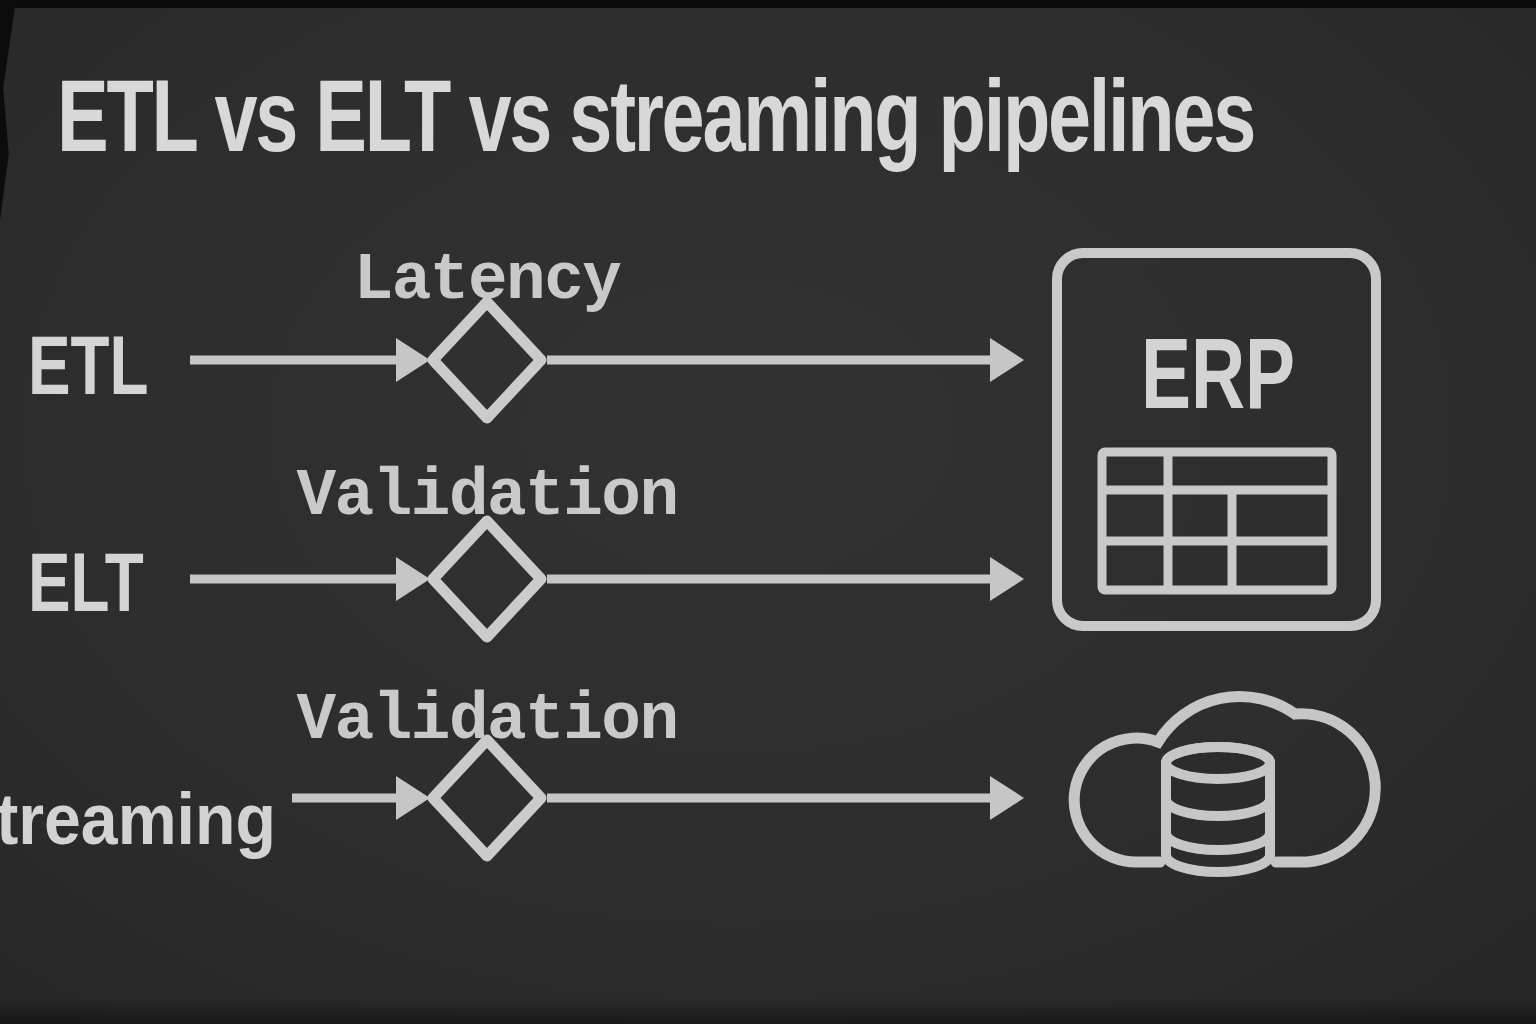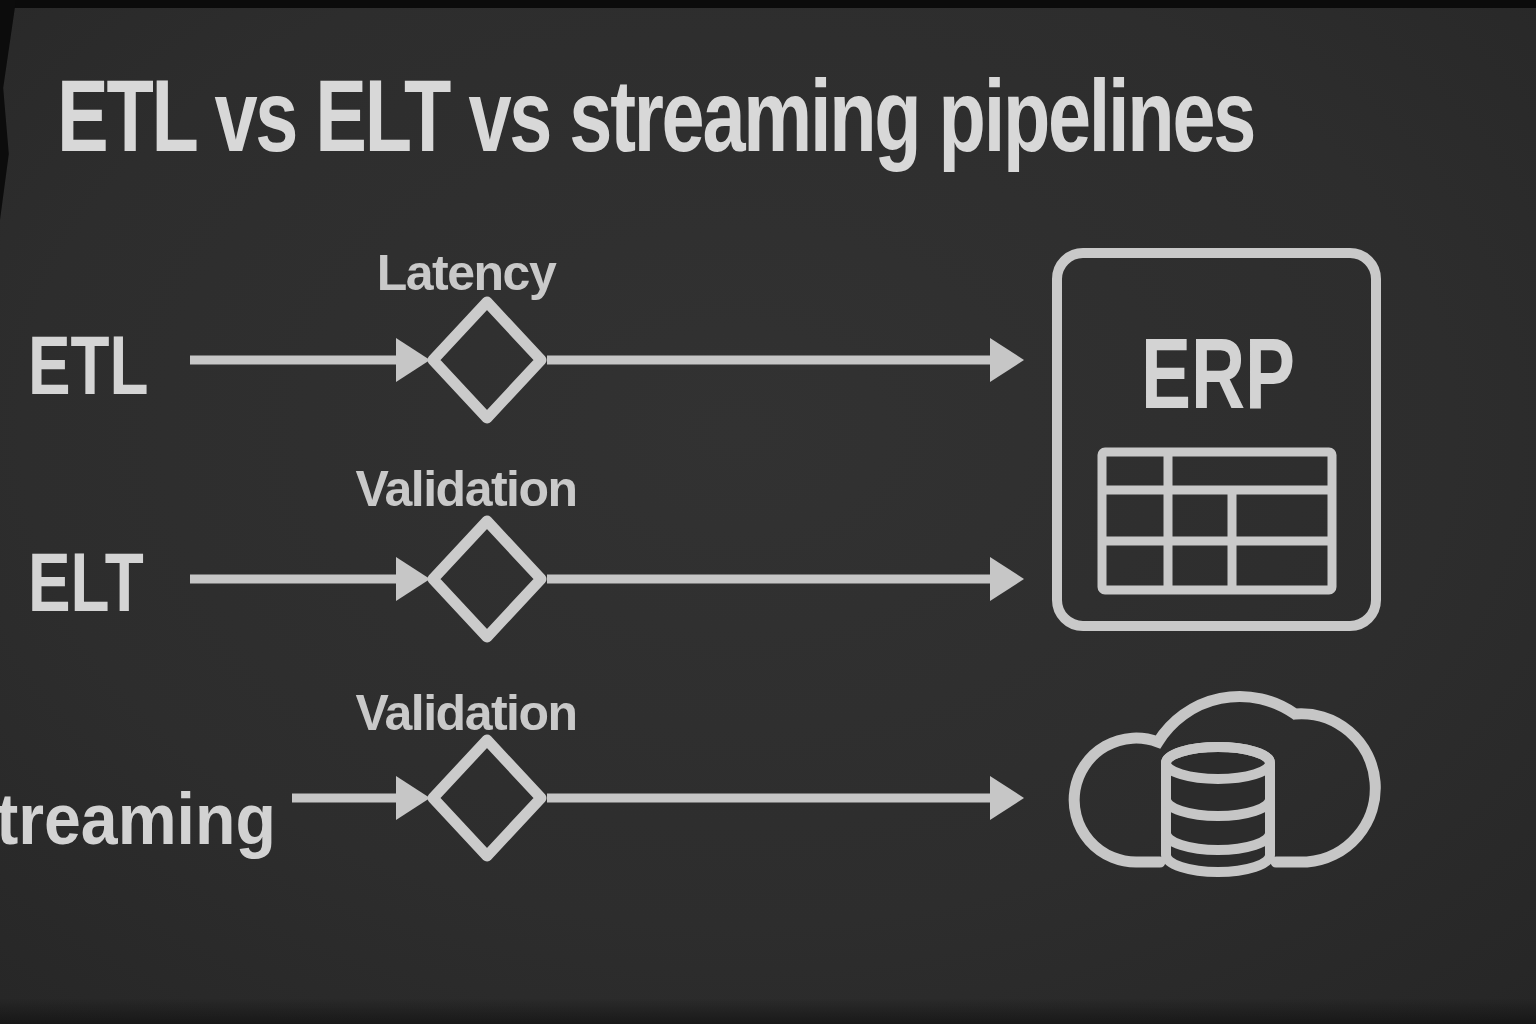--- a/index.html
+++ b/index.html
@@ -21,21 +21,21 @@
     position:absolute;line-height:1;white-space:nowrap;color:#cdcdcd;
     font-family:"Liberation Sans", sans-serif;font-weight:700;
   }
   .title{left:57px;top:65px;font-size:102px;letter-spacing:-3px;color:#d8d8d8;
     transform:scaleX(.76);transform-origin:left top;}
   .rowlbl{left:28px;font-size:84px;color:#d4d4d4;transform:scaleX(.76);transform-origin:left top;}
   .rowlbl.etl{top:323px;}
   .rowlbl.elt{top:540px;}
   .streamlbl{left:-48px;top:783px;font-size:72px;color:#d2d2d2;
     transform:scaleX(.92);transform-origin:left top;}
-  .gatelbl{font-size:50px;letter-spacing:-1.5px;color:#c9c9c9;left:466px;transform:translateX(-50%);}
+  .gatelbl{font-size:66px;letter-spacing:-1.5px;color:#c9c9c9;left:487px;transform:translateX(-50%);font-family:Liberation Mono, monospace;}
   .gatelbl.r1{top:248px;}
   .gatelbl.r2{top:464px;}
   .gatelbl.r3{top:688px;}
   .erplbl{left:1218px;top:323px;font-size:100px;color:#d3d3d3;
     transform:translateX(-50%) scaleX(.75);}
   .cloudlbl{left:1168px;top:902px;font-size:54px;letter-spacing:-2px;color:#cfcfcf;
     transform:translateX(-50%);}
   svg.shapes{position:absolute;left:0;top:0;}
   svg.shapes *{vector-effect:none;}
 </style>

